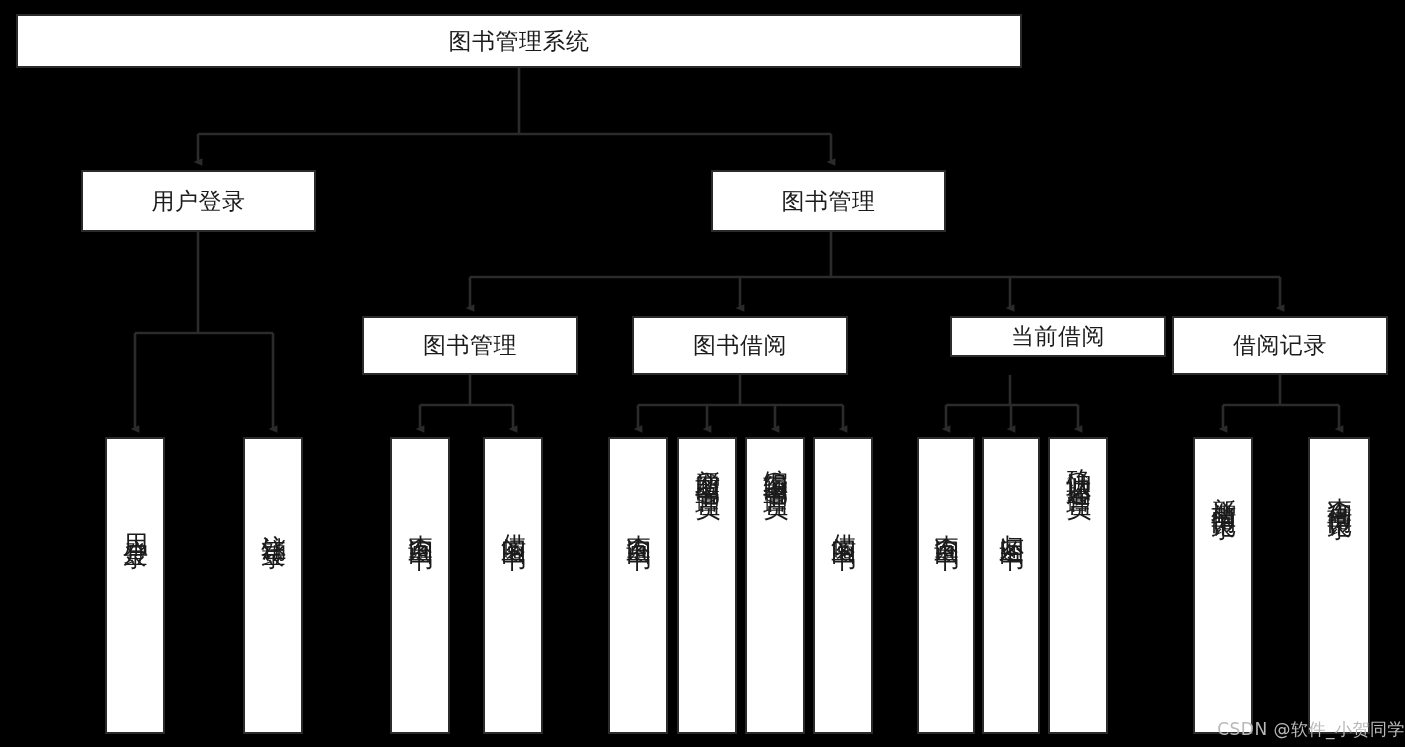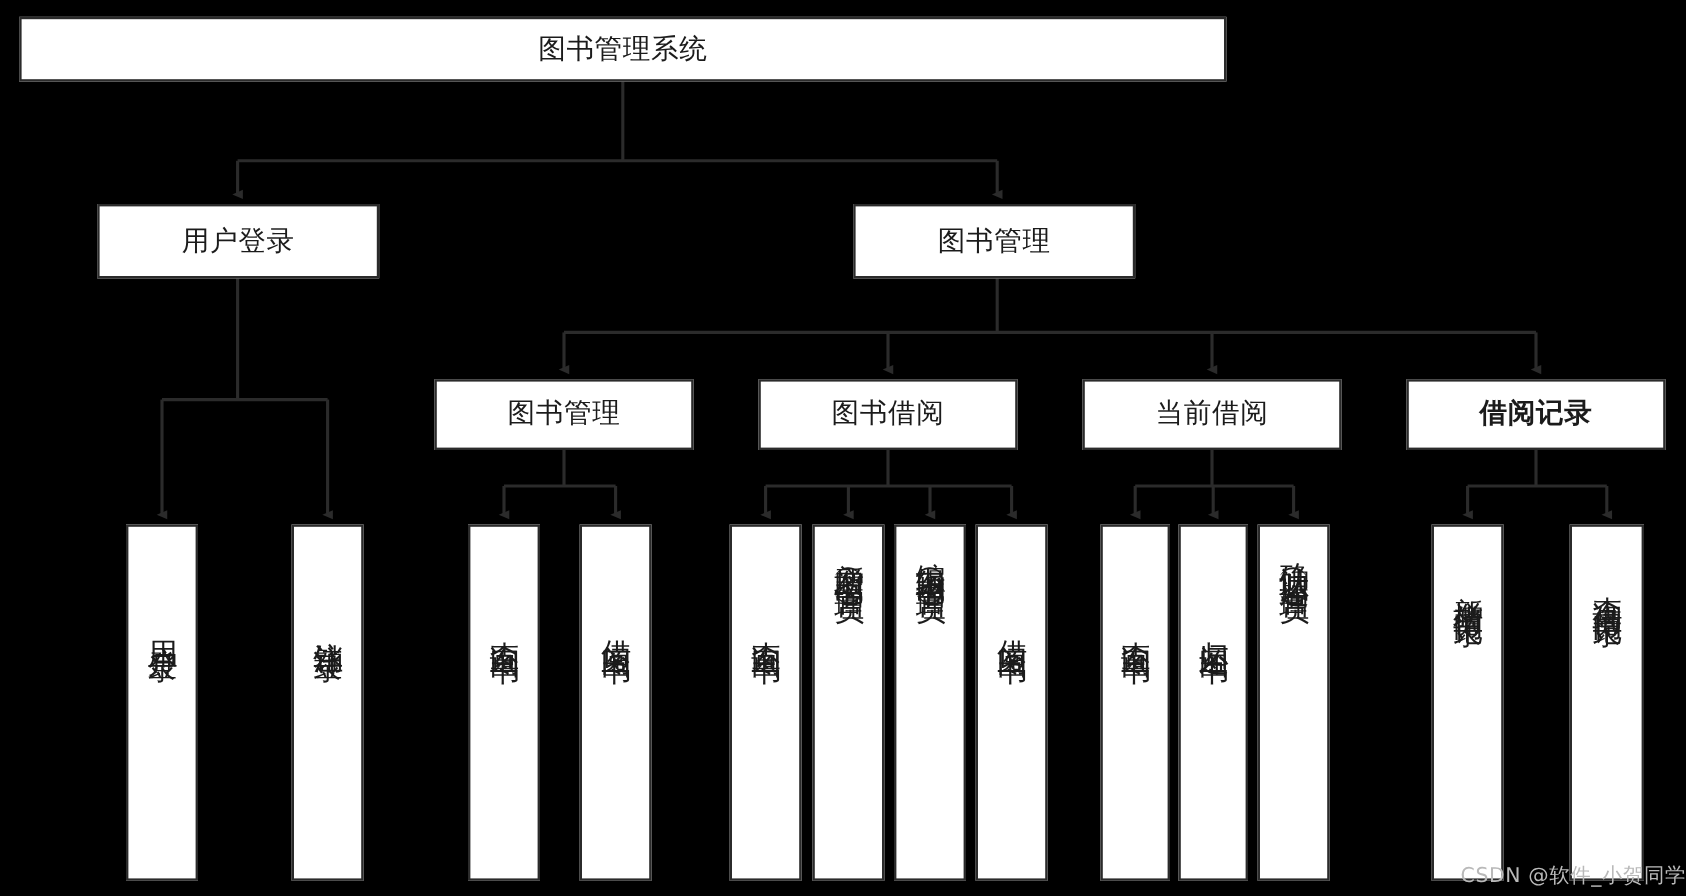--- a/index.html
+++ b/index.html
@@ -142,25 +142,25 @@
   </div>
 
   <div class="node horizontal" style="left:362px; top:316px; width:216px; height:59px;">
     <span class="label">图书管理</span>
   </div>
 
   <div class="node horizontal" style="left:632px; top:316px; width:216px; height:59px;">
     <span class="label">图书借阅</span>
   </div>
 
-  <div class="node horizontal" style="left:902px; top:316px; width:216px; height:59px;">
+  <div class="node horizontal" style="left:950px; top:316px; width:216px; height:41px;">
     <span class="label">当前借阅</span>
   </div>
 
-  <div class="node horizontal" style="left:1172px; top:316px; width:216px; height:59px;font-weight:bold;">
+  <div class="node horizontal" style="left:1172px; top:316px; width:216px; height:59px;">
     <span class="label">借阅记录</span>
   </div>
 
   <div class="node vertical" style="left:105px; top:437px; width:60px; height:297px; padding-top:75px;">
     <span class="label">用户登录</span>
   </div>
 
   <div class="node vertical" style="left:243px; top:437px; width:60px; height:297px; padding-top:75px;">
     <span class="label">注销登录</span>
   </div>

